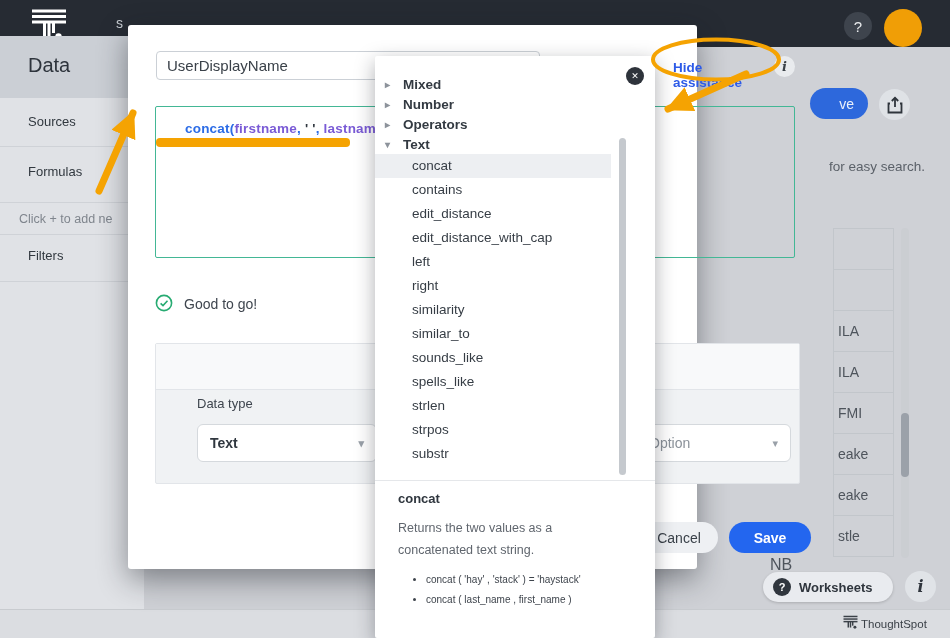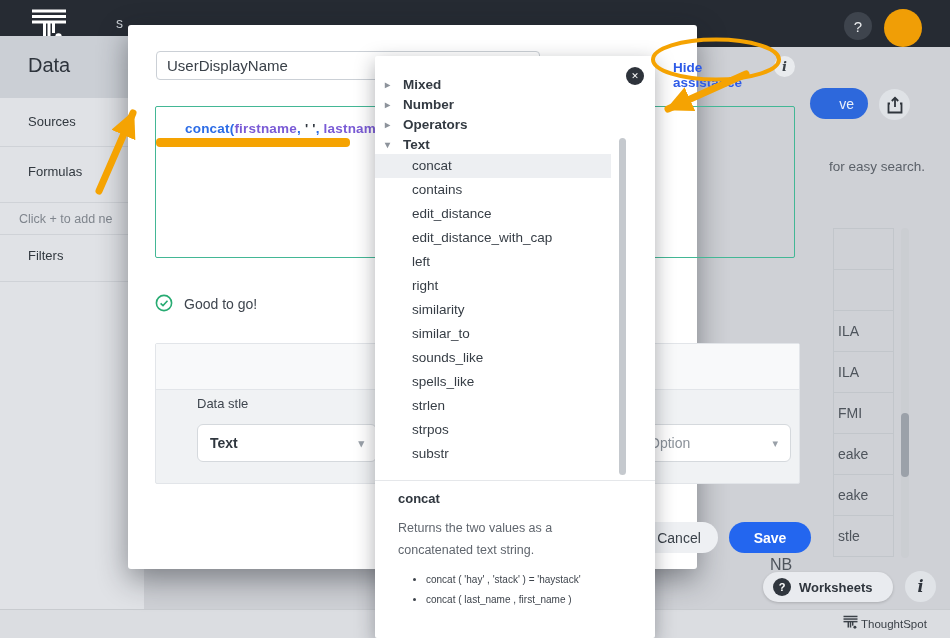--- a/index.html
+++ b/index.html
@@ -165,21 +165,21 @@
     <div id="modal-info" class="abs">i</div>
     <div id="formula-box" class="abs"></div>
     <div id="formula-text" class="abs"><span style="color: rgb(44, 108, 230);">concat(</span><span style="color: rgb(122, 91, 214);">firstname</span><span style="color: rgb(44, 108, 230);">, </span><span style="color: rgb(48, 55, 63);">' '</span><span style="color: rgb(44, 108, 230);">, </span><span style="color: rgb(122, 91, 214);">lastname</span><span style="color: rgb(44, 108, 230);">)</span></div>
     <svg id="status-icon" class="abs" width="18" height="18" viewBox="0 0 18 18">
       <circle cx="9" cy="9" r="7.6" stroke="#27AB72" stroke-width="1.6" fill="none"></circle>
       <path d="M5.6 9.3 L8 11.6 L12.5 6.8" stroke="#27AB72" stroke-width="1.6" fill="none"></path>
     </svg>
     <div id="status-text" class="abs">Good to go!</div>
     <div id="settings" class="abs">
       <div id="settings-header" class="abs"></div>
-      <div id="dtype-label" class="abs">Data stle</div>
+      <div id="dtype-label" class="abs">Data type</div>
       <div id="dtype-select" class="abs select">
         <span>Text</span>
         <span class="chev">▾</span>
       </div>
       <div id="option-select" class="abs select">
         <span>Option</span>
         <span class="chev">▾</span>
       </div>
     </div>
     <div id="cancel-btn" class="abs">Cancel</div>

